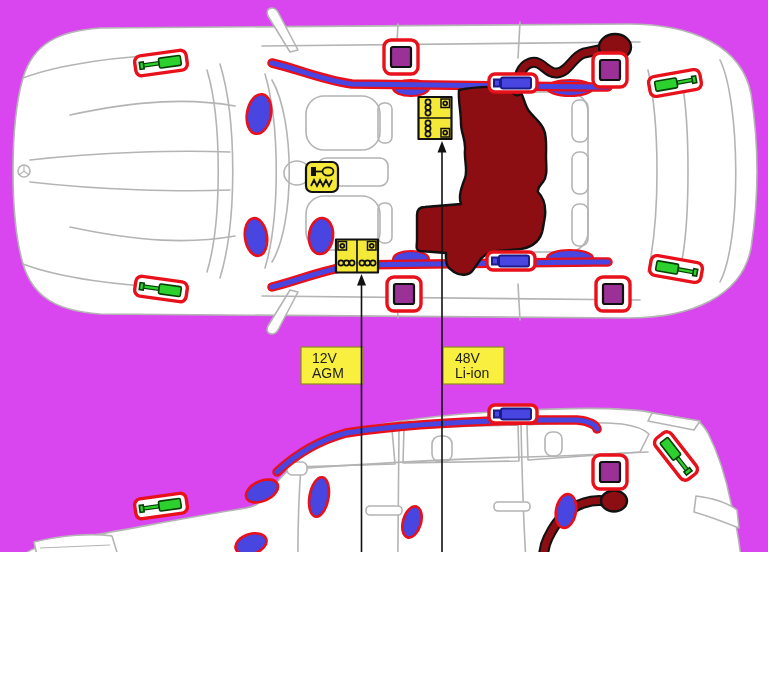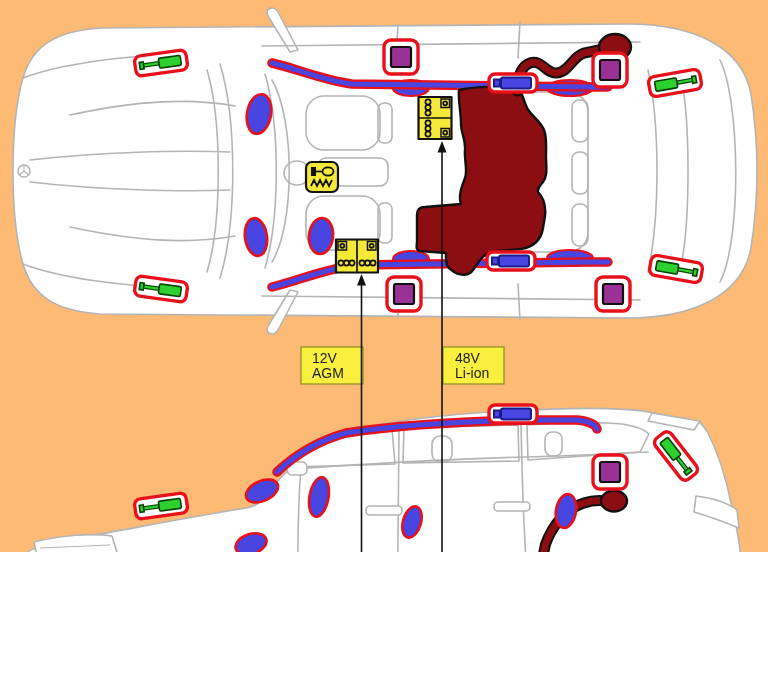--- a/index.html
+++ b/index.html
@@ -1,17 +1,17 @@
 <!DOCTYPE html>
 <html style="--marker-outline-red: #e8101a; --airbag-blue: #4845e0; --component-purple: #9b3096; --gas-strut-green: #2dd12d; --high-voltage-dark-red: #8c0e12; --icon-yellow: #f4e838; --label-yellow: #f8ef3e; --car-line-gray: #b4b4b4; --arrow-black: #111111;"><head>
 <meta charset="utf-8">
 <style>
   html,body { margin:0; padding:0; background:#ffffff; }
   #stage {
-    position:relative; width:768px; height:552px; background:#fdba74;
+    position:relative; width:768px; height:552px; background:#d946ef;
     font-family:"Liberation Sans", sans-serif; overflow:hidden;
   }
   svg { display:block; }
 
   
   .cl  { fill:none; stroke:var(--car-line-gray,#b4b4b4); stroke-width:1.6; stroke-linecap:round; stroke-linejoin:round; }
   .clf { fill:#ffffff; stroke:var(--car-line-gray,#b4b4b4); stroke-width:1.6; stroke-linejoin:round; }
   .clt { fill:none; stroke:var(--car-line-gray,#b4b4b4); stroke-width:1.1; }
   .shade { fill:#cccccc; stroke:none; }
   .shade2 { fill:#d8d8d8; stroke:none; }

